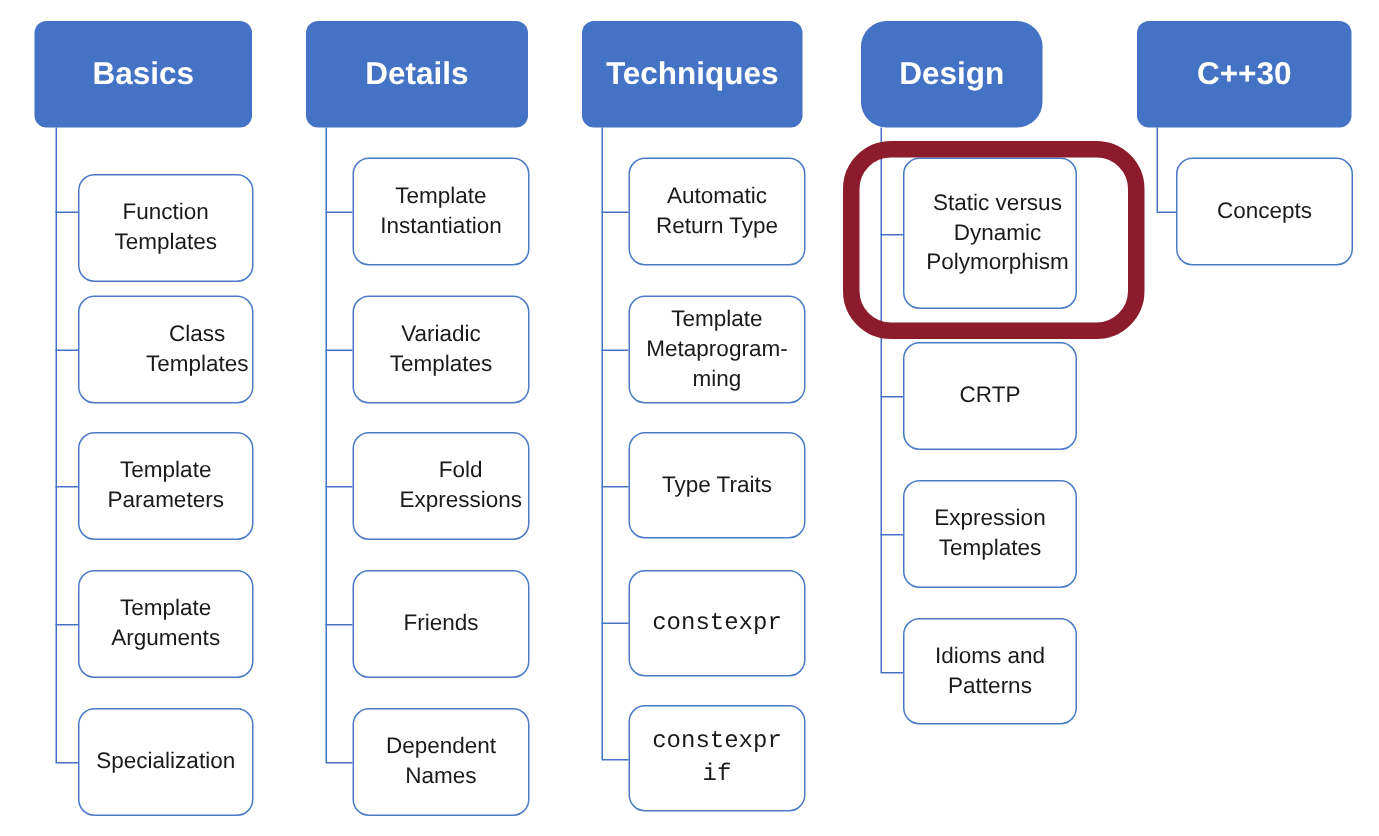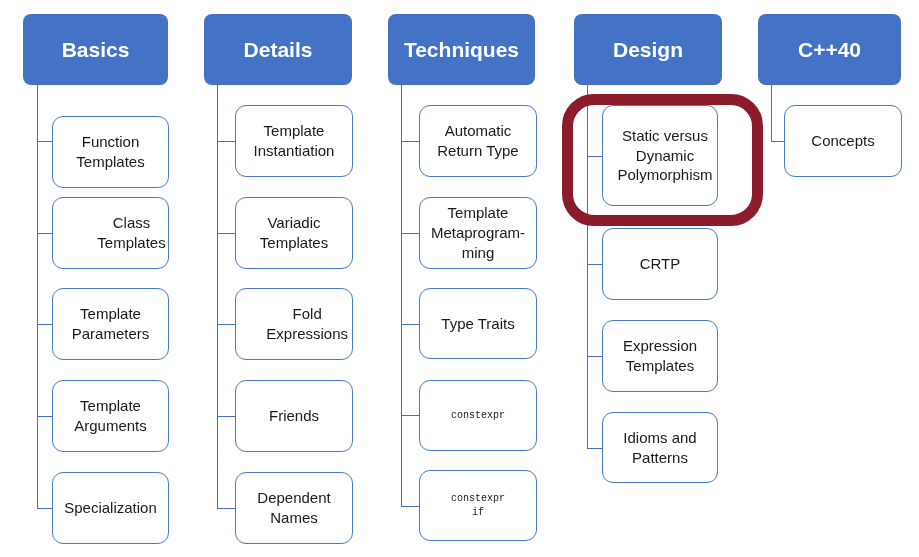--- a/index.html
+++ b/index.html
@@ -22,21 +22,21 @@
     position:absolute;
     background:#ffffff;
     border:1.4px solid #4b7bc8;
     border-radius:11px;
     box-sizing:border-box;
     display:flex;align-items:center;justify-content:center;
     font-size:15px;color:#1a1a1a;
     text-align:center;line-height:1.32;
   }
   .node span{white-space:pre-line;padding:2px 4px;}
-  .node.mono{font-family:"Liberation Mono","DejaVu Sans Mono",monospace;font-size:10px;}
+  .node.mono{font-family:"Liberation Mono","DejaVu Sans Mono",monospace;font-size:16px;}
   .vline{position:absolute;width:1.4px;background:#4472C4;}
   .hline{position:absolute;height:1.4px;background:#4472C4;}
   .highlight{
     position:absolute;
     left:562px;top:94px;width:201px;height:132px;
     box-sizing:border-box;
     border:11px solid #8C1B2B;
     border-radius:32px;
     background:transparent;
     pointer-events:none;
@@ -130,21 +130,21 @@
     <span>Type Traits</span>
   </div>
   <div class="node mono" style="left:419px;top:380px;width:118px;height:71px;">
     <span>constexpr</span>
   </div>
   <div class="node mono" style="left:419px;top:470px;width:118px;height:71px;">
     <span>constexpr
 if</span>
   </div>
 
-  <div class="hdr" style="left:574px;top:14px;width:148px;">
+  <div class="hdr" style="left:574px;top:14px;width:121px;border-radius:17px;">
     <span>Design</span>
   </div>
   <div class="vline" style="left:587px;top:85px;height:363px;"></div>
   <div class="hline" style="left:587px;top:156px;width:15px;"></div>
   <div class="hline" style="left:587px;top:264px;width:15px;"></div>
   <div class="hline" style="left:587px;top:356px;width:15px;"></div>
   <div class="hline" style="left:587px;top:448px;width:15px;"></div>
 
   <div class="node" style="left:602px;top:105px;width:116px;height:101px;padding-left:10px;">
     <span>Static versus
@@ -159,21 +159,21 @@
 Templates</span>
   </div>
   <div class="node" style="left:602px;top:412px;width:116px;height:71px;">
     <span>Idioms and
 Patterns</span>
   </div>
 
   <div class="highlight"></div>
 
   <div class="hdr" style="left:758px;top:14px;width:143px;">
-    <span>C++40</span>
+    <span>C++30</span>
   </div>
   <div class="vline" style="left:771px;top:85px;height:56px;"></div>
   <div class="hline" style="left:771px;top:141px;width:13px;"></div>
 
   <div class="node" style="left:784px;top:105px;width:118px;height:72px;">
     <span>Concepts</span>
   </div>
 
 </div>
 

